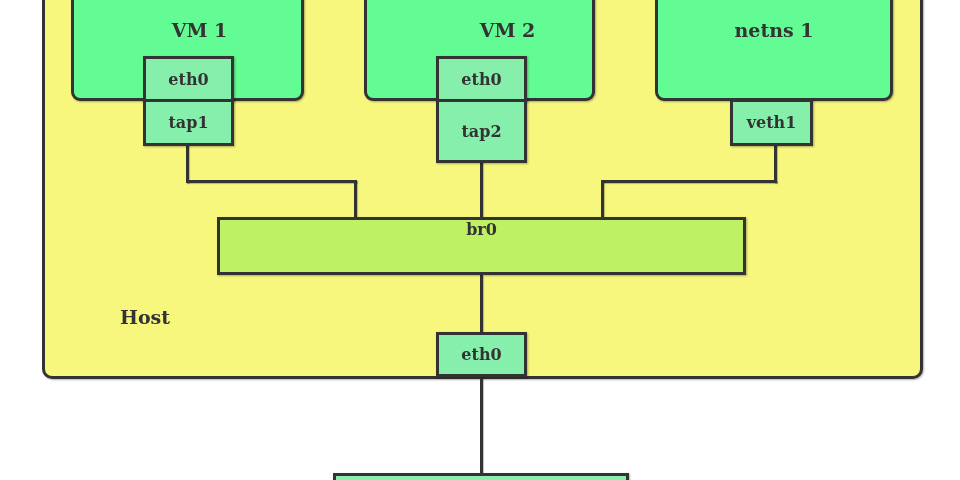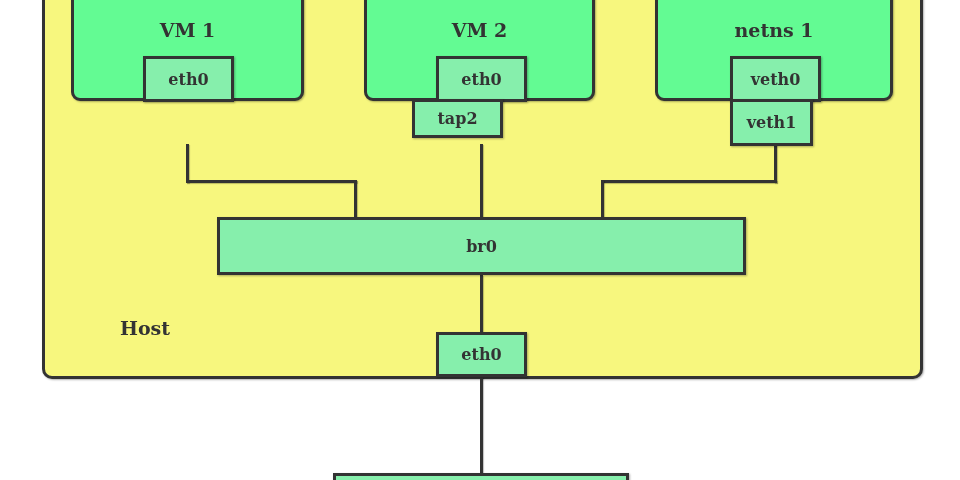--- a/index.html
+++ b/index.html
@@ -32,57 +32,55 @@
     border-radius: 9px;
   }
   .port {
     background: #86efac;
     display: flex;
     align-items: center;
     justify-content: center;
     font-size: 16px;
   }
   .bridge {
-    background: #86efac;
+    background: #bef264;
     display: flex;
-    align-items: center;
     justify-content: center;
     font-size: 16px;
   }
   .guest-label {
     position: absolute;
     left: 0;
     width: 100%;
     text-align: center;
     font-size: 19px;
   }
   .host-label {
     position: absolute;
     font-size: 19px;
-    margin-top: 11px;
   }
   .wire {
     position: absolute;
     background: #333333;
     box-shadow: 1px 1px 1px rgba(0,0,0,0.25);
   }
 </style>
 </head>
 <body>
 
 <div id="canvas">
 
   <div class="box host" style="left:42px; top:-30px; width:881px; height:409px;"></div>
 
   <div class="box guest" style="left:71px; top:-30px; width:233px; height:131px;">
-    <div class="guest-label" style="top:46px;">VM 1</div>
+    <div class="guest-label" style="top:46px;padding-left:12px;">VM 1</div>
   </div>
 
   <div class="box guest" style="left:364px; top:-30px; width:231px; height:131px;">
-    <div class="guest-label" style="top:46px;">VM 2</div>
+    <div class="guest-label" style="top:46px;padding-left:28px;">VM 2</div>
   </div>
 
   <div class="box guest" style="left:655px; top:-30px; width:238px; height:131px;">
     <div class="guest-label" style="top:46px;text-align:center;">netns 1</div>
   </div>
 
   <div class="wire" style="left:186px; top:144px; width:3px;  height:39px;"></div>
   <div class="wire" style="left:186px; top:180px; width:171px; height:3px;"></div>
   <div class="wire" style="left:354px; top:180px; width:3px;  height:39px;"></div>
 
@@ -91,31 +89,31 @@
   <div class="wire" style="left:774px; top:144px; width:3px;  height:39px;"></div>
   <div class="wire" style="left:601px; top:180px; width:176px; height:3px;"></div>
   <div class="wire" style="left:601px; top:180px; width:3px;  height:39px;"></div>
 
   <div class="wire" style="left:480px; top:275px; width:3px;  height:60px;"></div>
   <div class="wire" style="left:480px; top:377px; width:3px;  height:97px;"></div>
 
   <div class="box port" style="left:143px; top:56px; width:91px; height:46px;">
     <span>eth0</span>
   </div>
+  <div class="box port" style="left:143px; top:99px; width:91px; height:47px;">
+    <span>tap1</span>
+  </div>
 
   <div class="box port" style="left:436px; top:56px; width:91px; height:46px;">
     <span>eth0</span>
   </div>
-  <div class="box port" style="left:412px; top:99px; width:91px; height:39px;">
+  <div class="box port" style="left:436px; top:99px; width:91px; height:64px;">
     <span>tap2</span>
   </div>
 
-  <div class="box port" style="left:730px; top:56px; width:91px; height:46px;">
-    <span>veth0</span>
-  </div>
   <div class="box port" style="left:730px; top:99px; width:83px; height:47px;">
     <span>veth1</span>
   </div>
 
   <div class="box bridge" style="left:217px; top:217px; width:529px; height:58px;">
     <span>br0</span>
   </div>
 
   <div class="host-label" style="left:120px; top:306px;">Host</div>
 

